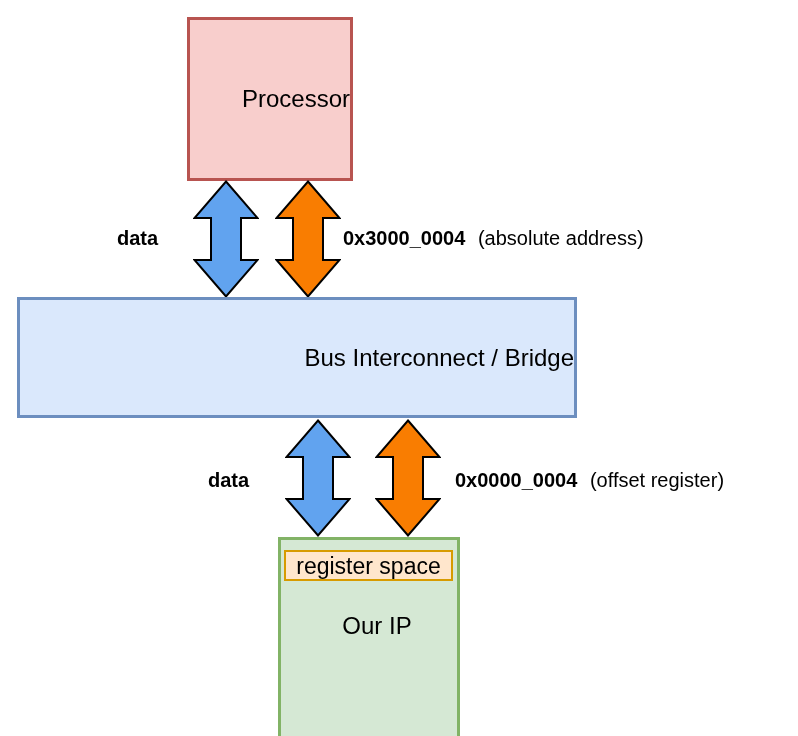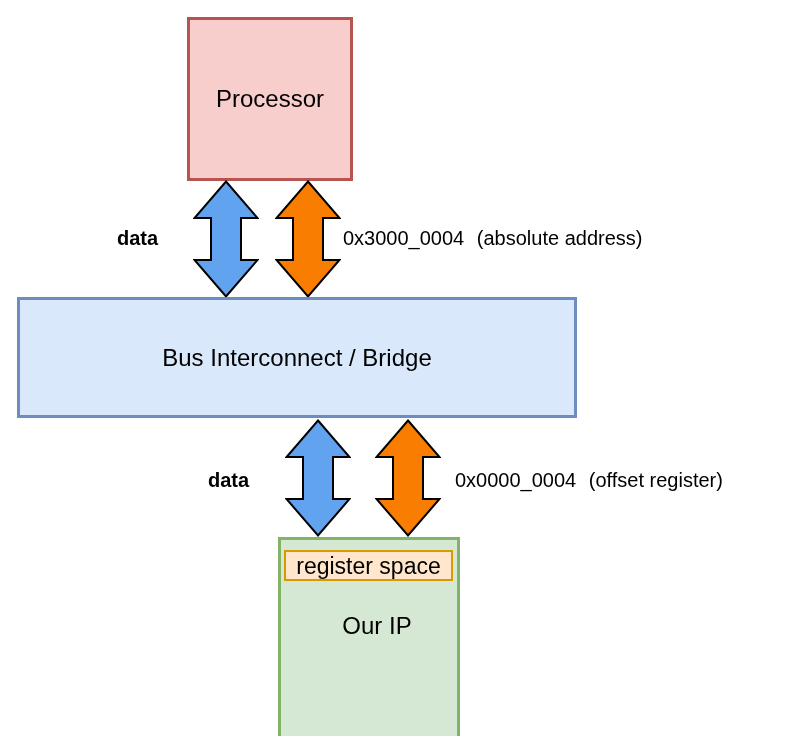--- a/index.html
+++ b/index.html
@@ -14,21 +14,21 @@
     background: var(--background, #ffffff);
     font-family: "Liberation Sans", sans-serif;
     color: var(--text, #000000);
     overflow: hidden;
   }
   .box {
     position: absolute;
     box-sizing: border-box;
     display: flex;
     align-items: center;
-    justify-content: center;
+    justify-content: flex-end;
     font-size: 24px;
     line-height: 28px;
     text-align: center;
   }
   #processor-box {
     left: 187px; top: 17px;
     width: 166px; height: 164px;
     background: var(--processor-fill, #f8cecc);
     border: 3px solid var(--processor-border, #b85450);
   }
@@ -85,21 +85,21 @@
   #arrow-data-top    { left: 193px; top: 180px; }
   #arrow-address-top { left: 275px; top: 180px; }
   #arrow-data-bottom    { left: 285px; top: 419px; }
   #arrow-address-bottom { left: 375px; top: 419px; }
   .label {
     position: absolute;
     white-space: nowrap;
     font-size: 20px;
     line-height: 27px;
   }
-  .label .bold { font-weight: normal; }
+  .label .bold { font-weight: bold; }
   .label .note { margin-left: 7px; margin-top: 45px; }
   #data-label-top    { left: 117px; top: 225px; font-weight: bold; }
   #address-label-top { left: 343px; top: 225px; }
   #data-label-bottom    { left: 208px; top: 467px; font-weight: bold; }
   #address-label-bottom { left: 455px; top: 467px; }
 </style>
 </head>
 <body>
 
 <div id="canvas">

